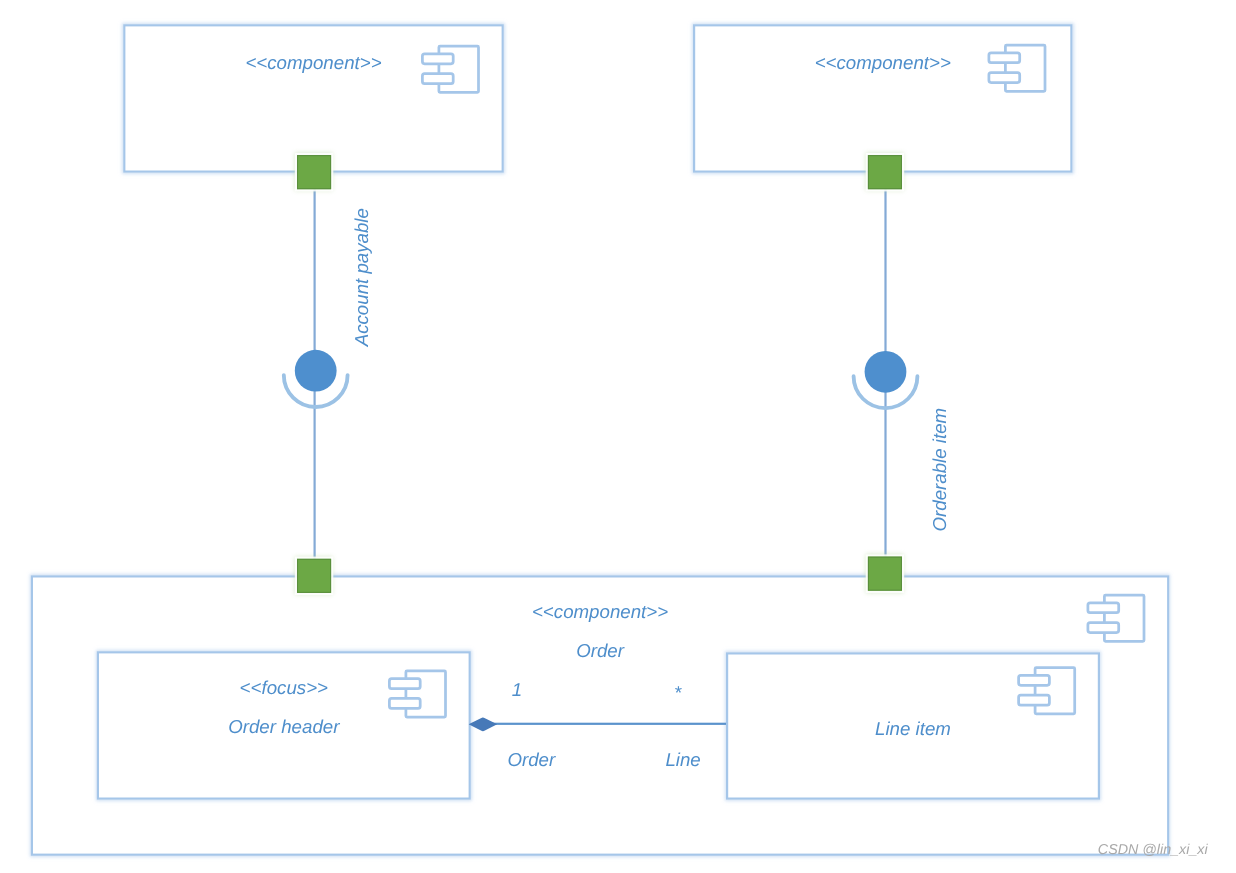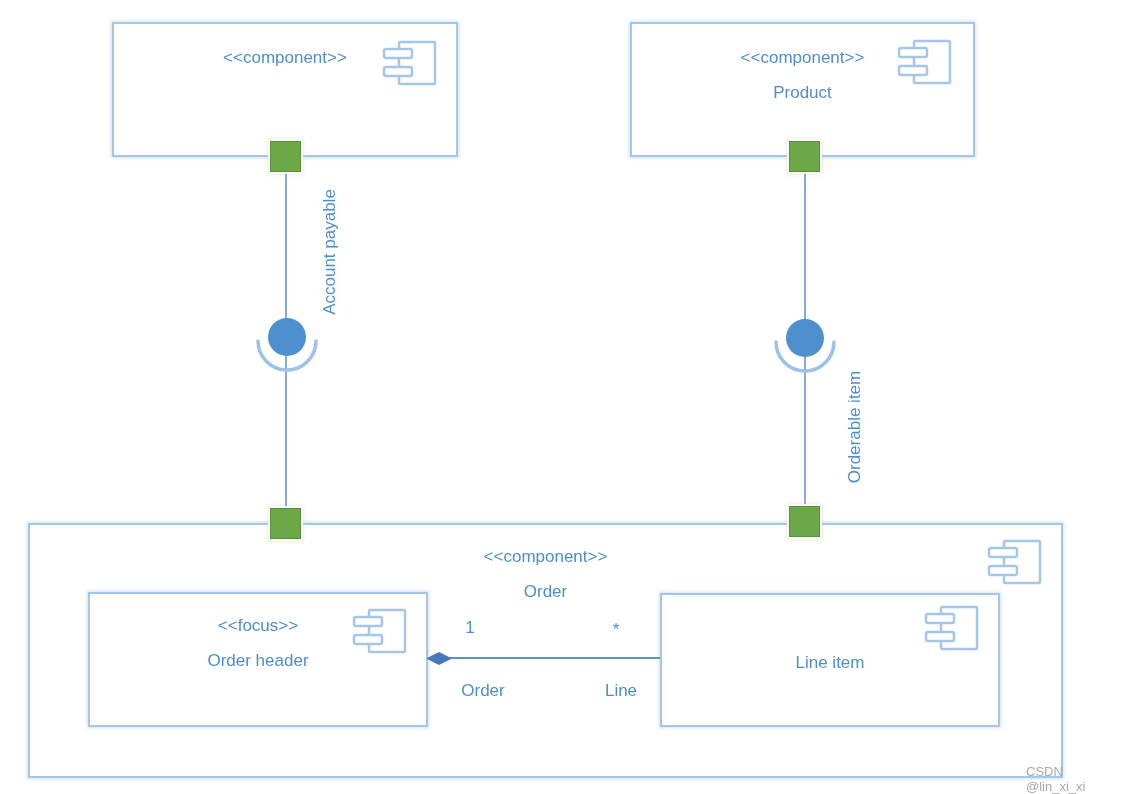--- a/index.html
+++ b/index.html
@@ -1,17 +1,17 @@
 <!DOCTYPE html>
 <html style="--box-border: #a5c6e9; --connector: #84aad6; --text-blue: #4e8ecb; --ball: #4e8fce; --socket: #9cc2e5; --port-fill: #6ca845; --port-border: #5a8f3c; --association: #5b93cc; --diamond: #4779b8; --watermark: #a9a9a9;"><head>
 <meta charset="utf-8">
 <style>
   * { margin:0; padding:0; box-sizing:border-box; }
   html,body { background:#ffffff; font-family:"Liberation Sans", sans-serif; }
-  .canvas { position:relative; width:1124px; height:794px; background:#fff; overflow:hidden; }
+  .canvas { position:relative; width:1124px; height:794px; background:#fff; overflow:hidden;font-style:italic; }
 
   
   .comp-box {
     position:absolute; background:#fff;
     border:2px solid var(--box-border,#a5c6e9);
     box-shadow:0 0 3px 1px rgba(167,199,233,.55);
   }
   .title { position:absolute; left:0; right:0; text-align:center;
            font-size:17px; line-height:35px; color:var(--text-blue,#4e8ecb); }
 
@@ -40,21 +40,21 @@
                font-size:17px; color:var(--text-blue,#4e8ecb);
                transform:rotate(-90deg); white-space:nowrap; }
 
   
   .assoc-line { position:absolute; height:2px; background:var(--association,#5b93cc); }
   .diamond { position:absolute; width:26px; height:13px; }
   .diamond polygon { fill:var(--diamond,#4779b8); }
   .assoc-label { position:absolute; font-size:17px; color:var(--text-blue,#4e8ecb);
                  text-align:center; width:70px; }
 
-  .watermark { position:absolute; font-size:13px; color:var(--watermark,#a9a9a9); z-index:6;margin-left:28px; }
+  .watermark { position:absolute; font-size:13px; color:var(--watermark,#a9a9a9); z-index:6; }
 </style>
 </head>
 <body>
 
 <div class="canvas">
 
   <div class="vline" style="left:285px;top:160px;height:352px"></div>
   <div class="vline" style="left:804px;top:160px;height:350px"></div>
 
   <div class="comp-box" style="left:112px;top:22px;width:346px;height:135px">
@@ -64,21 +64,20 @@
     <svg class="comp-icon" style="top:16px;right:18px" viewBox="0 0 56 46">
       <rect x="17" y="2" width="36" height="42" rx="1"></rect>
       <rect x="2" y="9" width="28" height="9" rx="2"></rect>
       <rect x="2" y="27" width="28" height="9" rx="2"></rect>
     </svg>
   </div>
 
   <div class="comp-box" style="left:630px;top:22px;width:345px;height:135px">
     <div class="title" style="top:16px">
       <div>&lt;&lt;component&gt;&gt;</div>
-      <div>Product</div>
     </div>
     <svg class="comp-icon" style="top:15px;right:20px" viewBox="0 0 56 46">
       <rect x="17" y="2" width="36" height="42" rx="1"></rect>
       <rect x="2" y="9" width="28" height="9" rx="2"></rect>
       <rect x="2" y="27" width="28" height="9" rx="2"></rect>
     </svg>
   </div>
 
   <div class="comp-box" style="left:28px;top:523px;width:1035px;height:255px">
     <div class="title" style="top:14px">

